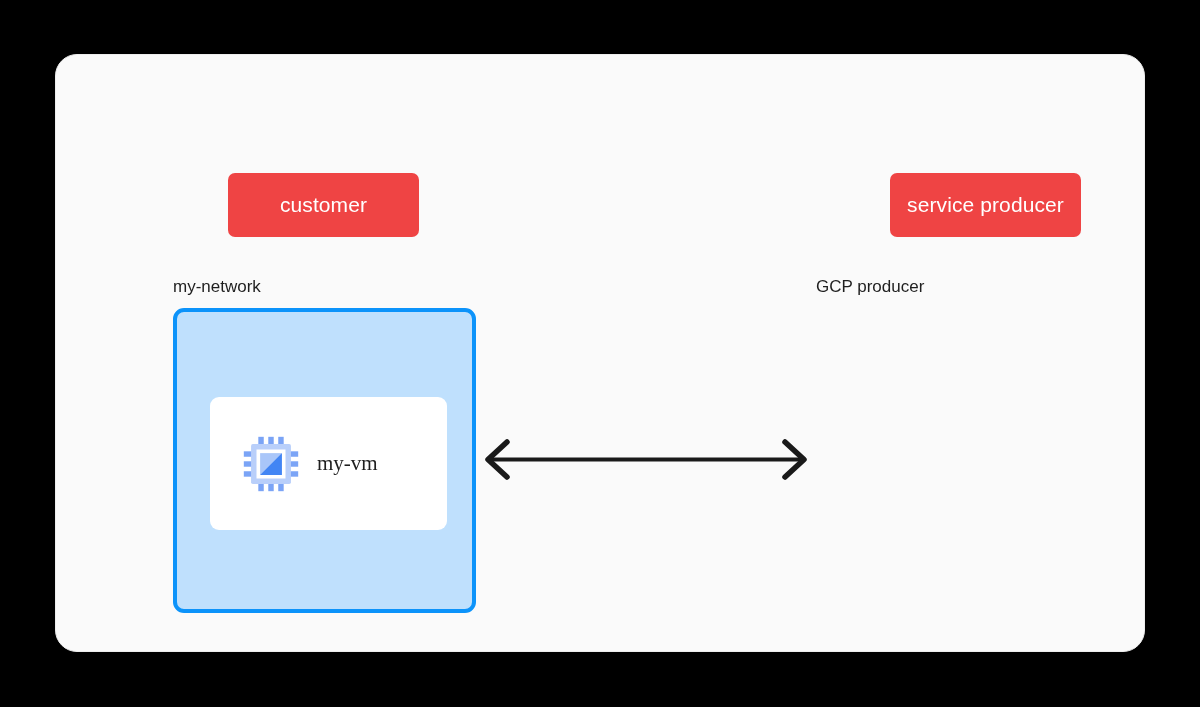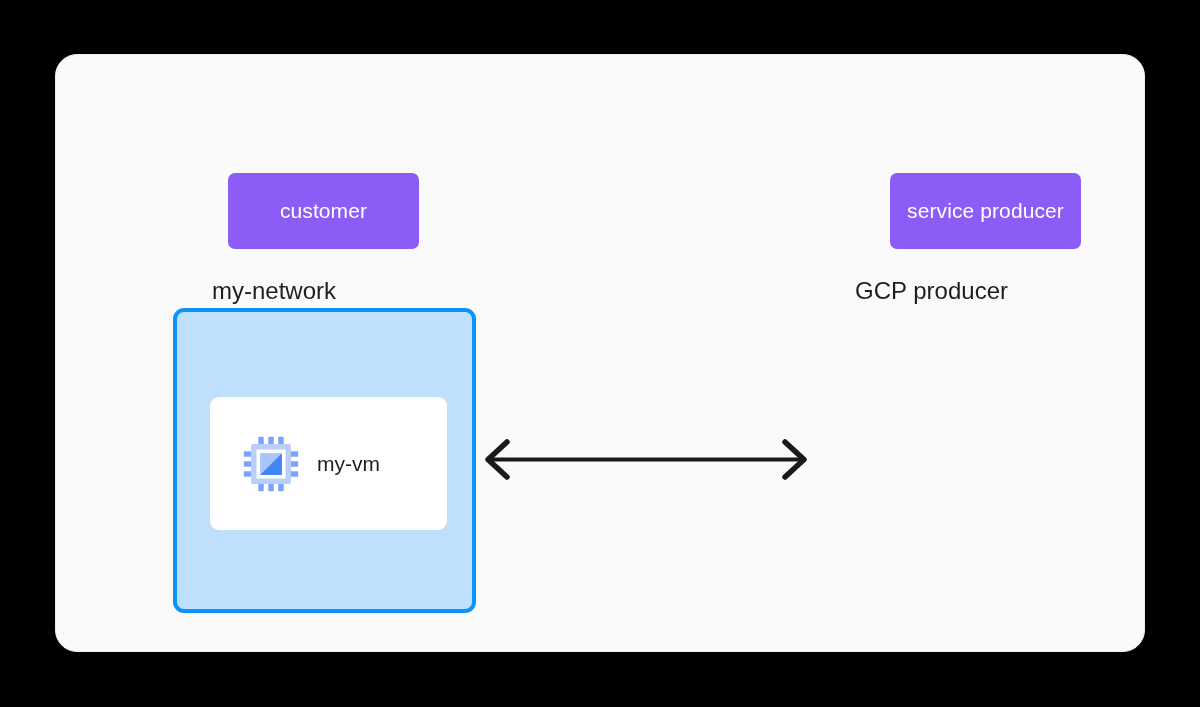--- a/index.html
+++ b/index.html
@@ -29,42 +29,41 @@
     height: 598px;
     background: #FAFAFA;
     border-radius: 22px;
     border: 1px solid #EDEDED;
     box-shadow: 0 0 0 1px rgba(0,0,0,0.02);
   }
 
   
   .actor-tag {
     position: absolute;
-    height: 76px;
-    background: #8b5cf6;
+    height: 64px;
+    background: #ef4444;
     border-radius: 7px;
     display: flex;
     align-items: center;
     justify-content: center;
     color: #FFFFFF;
     font-size: 21px;
     letter-spacing: 0.1px;
     white-space: nowrap;
     padding: 0 28px;
   }
   .actor-tag.customer { left: 172px; top: 118px; width: 191px; }
   .actor-tag.producer { left: 814px; top: 118px; width: 191px; margin-left: 20px; }
 
   
   .network-label {
     position: absolute;
-    font-size: 24px;
+    font-size: 17px;
     color: #1F1F1F;
     white-space: nowrap;
-    margin-left: 39px;
   }
   .network-label.left  { left: 117px; top: 222px; }
   .network-label.right { left: 760px; top: 222px; }
 
   
   .network-box {
     position: absolute;
     width: 303px;
     height: 305px;
     top: 253px;
@@ -94,20 +93,21 @@
     width: 58px;
     height: 58px;
     flex: 0 0 58px;
     display: block;
   }
 
   .resource-label {
     font-size: 21px;
     color: #1F1F1F;
     white-space: nowrap;
+    font-family: Liberation Serif, serif;
   }
 
   
   .connector {
     position: absolute;
     left: 425px;
     top: 352px;
     width: 330px;
     height: 75px;
   }

